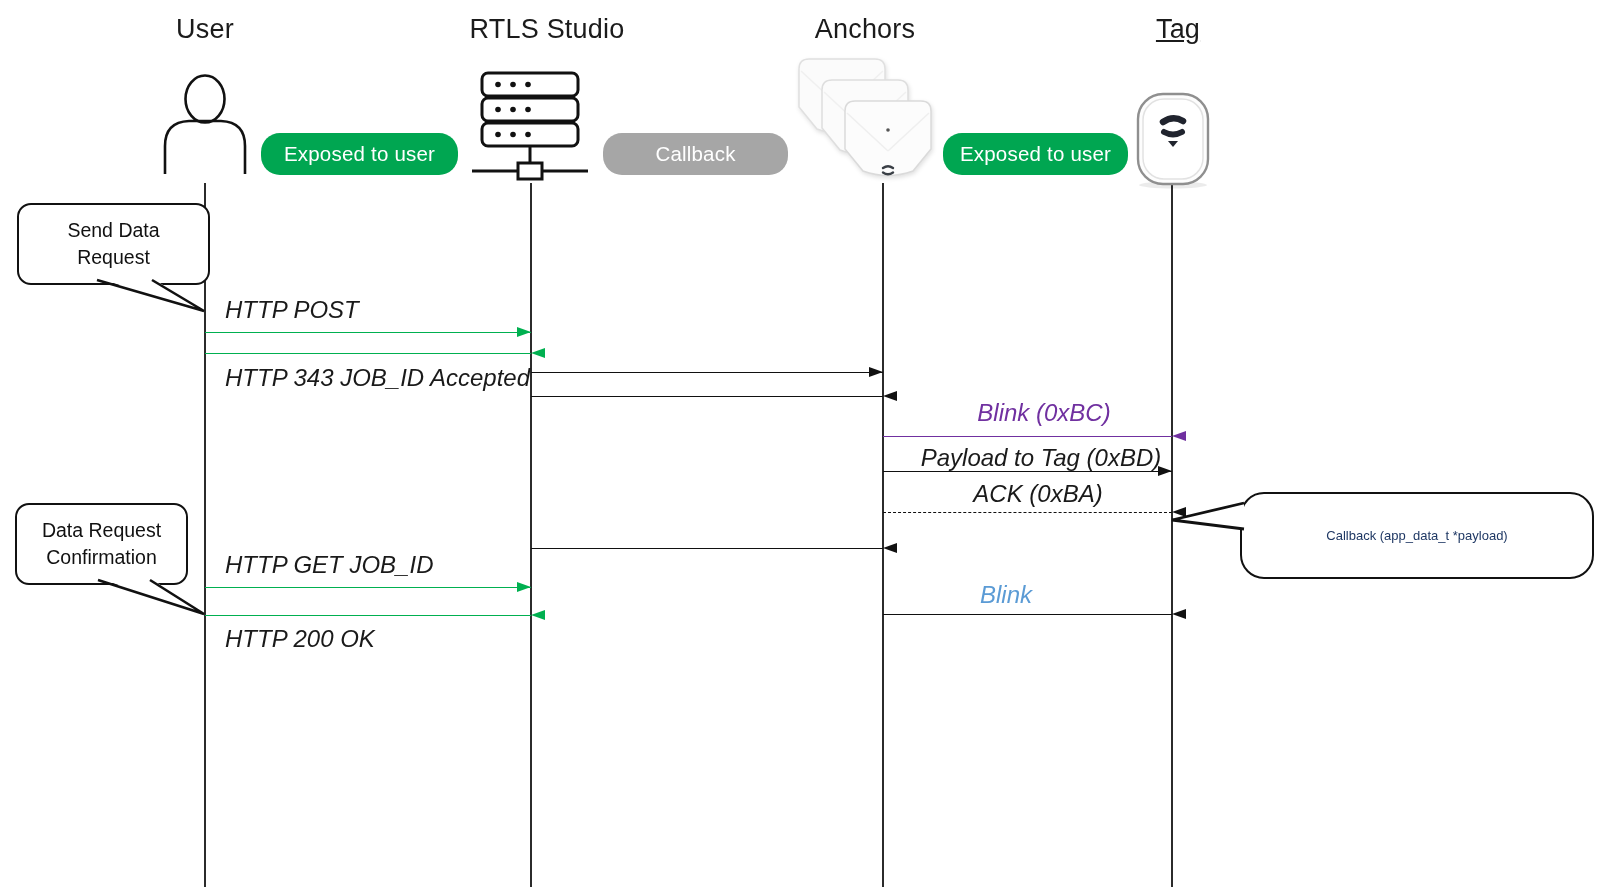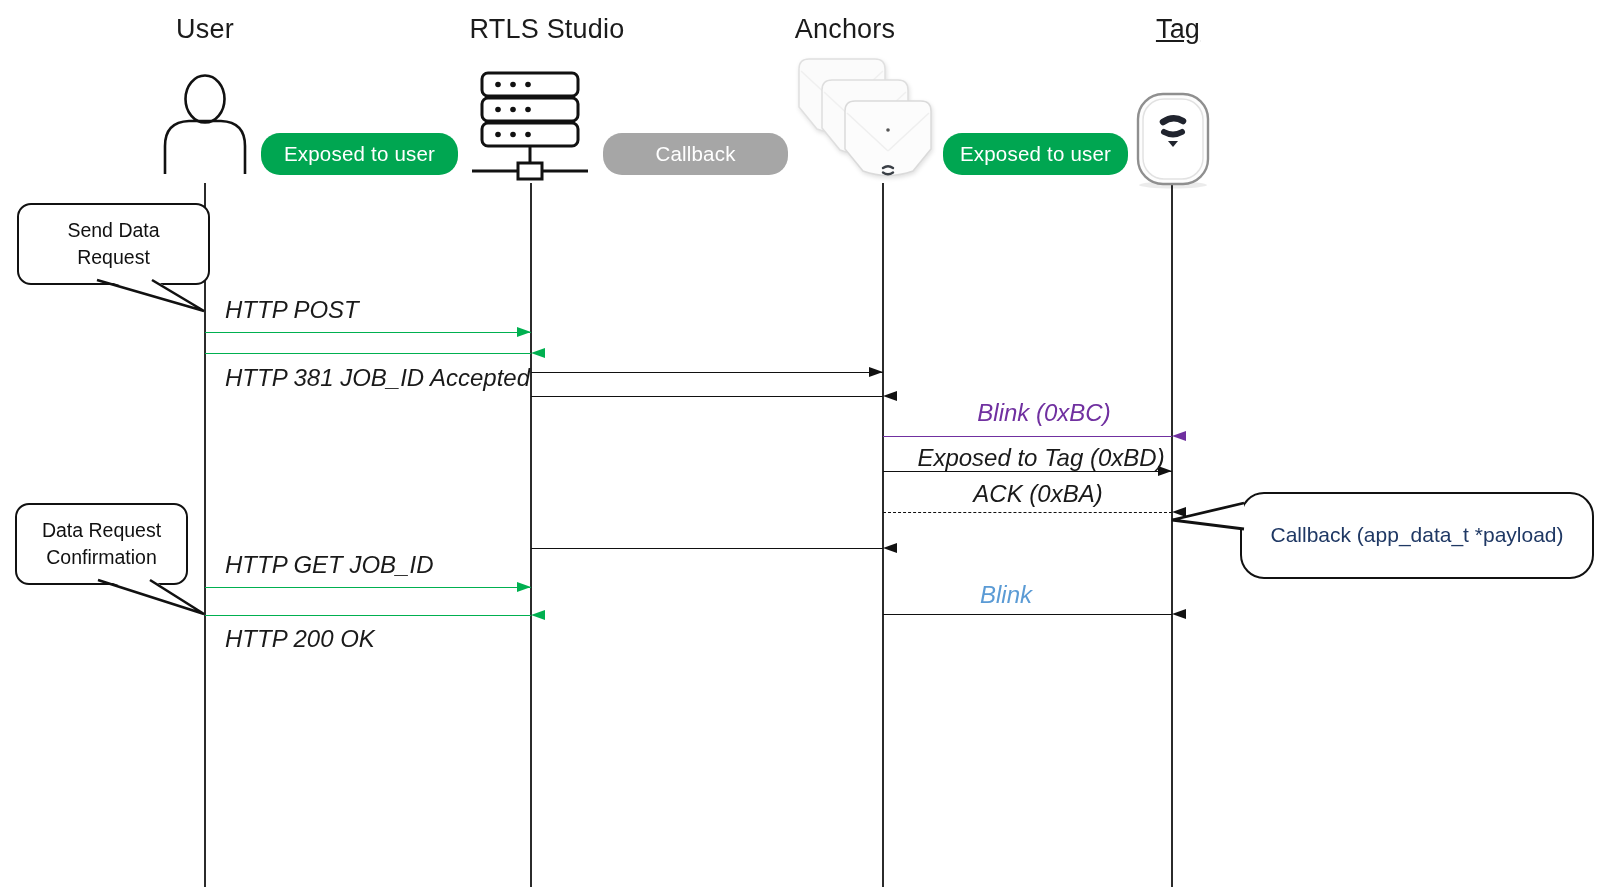--- a/index.html
+++ b/index.html
@@ -36,51 +36,51 @@
   svg{display:block;overflow:visible;}
 </style>
 </head>
 <body>
 
 <div class="stage">
 
   <div class="abs" style="left:0;top:0;">
       <div class="lifeline-title" style="left: 205px;">User</div>
       <div class="lifeline-title" style="left: 547px;">RTLS Studio</div>
-      <div class="lifeline-title" style="left: 845px;">Anchors</div>
+      <div class="lifeline-title" style="left: 865px;">Anchors</div>
       <div class="lifeline-title" style="left: 1178px; text-decoration: underline;">Tag</div>
     </div>
   <div class="abs" style="left:0;top:0;">
       <div class="lifeline" style="left: 204px; top: 183px; height: 704px;"></div>
       <div class="lifeline" style="left: 530px; top: 183px; height: 704px;"></div>
       <div class="lifeline" style="left: 882px; top: 183px; height: 704px;"></div>
       <div class="lifeline" style="left: 1171px; top: 183px; height: 704px;"></div>
     </div>
   <div class="abs" style="left:0;top:0;">
       <div class="badge" style="left: 261px; width: 197px; background: rgb(0, 166, 81);">Exposed to user</div>
       <div class="badge" style="left: 603px; width: 185px; background: rgb(166, 166, 166);">Callback</div>
       <div class="badge" style="left: 943px; width: 185px; background: rgb(0, 166, 81);">Exposed to user</div>
     </div>
   <div class="abs" style="left:0;top:0;">
       <div class="msg-line solid" style="left: 205px; top: 332px; width: 326px; border-top-color: rgb(0, 176, 80);"></div>
       <div class="msg-head" style="top: 326.5px; left: 517px; border-left: 14px solid rgb(0, 176, 80);"></div>
       <div class="msg-label" style="top: 296px; color: rgb(26, 26, 26); left: 225px;">HTTP POST</div>
       <div class="msg-line solid" style="left: 205px; top: 353px; width: 326px; border-top-color: rgb(0, 176, 80);"></div>
       <div class="msg-head" style="top: 347.5px; left: 531px; border-right: 14px solid rgb(0, 176, 80);"></div>
-      <div class="msg-label" style="top: 364px; color: rgb(26, 26, 26); left: 225px;">HTTP 381 JOB_ID Accepted</div>
+      <div class="msg-label" style="top: 364px; color: rgb(26, 26, 26); left: 225px;">HTTP 343 JOB_ID Accepted</div>
       <div class="msg-line solid" style="left: 531px; top: 372px; width: 352px; border-top-color: rgb(17, 17, 17);"></div>
       <div class="msg-head" style="top: 366.5px; left: 869px; border-left: 14px solid rgb(17, 17, 17);"></div>
       <div class="msg-line solid" style="left: 531px; top: 396px; width: 352px; border-top-color: rgb(17, 17, 17);"></div>
       <div class="msg-head" style="top: 390.5px; left: 883px; border-right: 14px solid rgb(17, 17, 17);"></div>
       <div class="msg-line solid" style="left: 883px; top: 436px; width: 289px; border-top-color: rgb(112, 48, 160);"></div>
       <div class="msg-head" style="top: 430.5px; left: 1172px; border-right: 14px solid rgb(112, 48, 160);"></div>
       <div class="msg-label" style="top: 399px; color: rgb(112, 48, 160); left: 1044px; transform: translateX(-50%);">Blink (0xBC)</div>
       <div class="msg-line solid" style="left: 883px; top: 471px; width: 289px; border-top-color: rgb(17, 17, 17);"></div>
       <div class="msg-head" style="top: 465.5px; left: 1158px; border-left: 14px solid rgb(17, 17, 17);"></div>
-      <div class="msg-label" style="top: 444px; color: rgb(26, 26, 26); left: 1041px; transform: translateX(-50%);">Exposed to Tag (0xBD)</div>
+      <div class="msg-label" style="top: 444px; color: rgb(26, 26, 26); left: 1041px; transform: translateX(-50%);">Payload to Tag (0xBD)</div>
       <div class="msg-line dashed" style="left: 883px; top: 512px; width: 289px; border-top-color: rgb(17, 17, 17);"></div>
       <div class="msg-head" style="top: 506.5px; left: 1172px; border-right: 14px solid rgb(17, 17, 17);"></div>
       <div class="msg-label" style="top: 480px; color: rgb(26, 26, 26); left: 1038px; transform: translateX(-50%);">ACK (0xBA)</div>
       <div class="msg-line solid" style="left: 531px; top: 548px; width: 352px; border-top-color: rgb(17, 17, 17);"></div>
       <div class="msg-head" style="top: 542.5px; left: 883px; border-right: 14px solid rgb(17, 17, 17);"></div>
       <div class="msg-line solid" style="left: 205px; top: 587px; width: 326px; border-top-color: rgb(0, 176, 80);"></div>
       <div class="msg-head" style="top: 581.5px; left: 517px; border-left: 14px solid rgb(0, 176, 80);"></div>
       <div class="msg-label" style="top: 551px; color: rgb(26, 26, 26); left: 225px;">HTTP GET JOB_ID</div>
       <div class="msg-line solid" style="left: 883px; top: 614px; width: 289px; border-top-color: rgb(17, 17, 17);"></div>
       <div class="msg-head" style="top: 608.5px; left: 1172px; border-right: 14px solid rgb(17, 17, 17);"></div>
@@ -152,21 +152,21 @@
   </svg>
 
   <div class="callout" style="left:15px;top:503px;width:165px;height:78px;padding:0 2px;">
     <span>Data Request Confirmation</span>
   </div>
   <svg class="tail" style="left:90px;top:577px;" width="122" height="42" viewBox="0 0 122 42">
     <polygon points="8,1 60,1 114,37" fill="#fff"></polygon>
     <path d="M8 3 L114 37 L60 3" fill="none" stroke="#111" stroke-width="2.6"></path>
   </svg>
 
-  <div class="callout big" style="left:1240px;top:492px;width:350px;height:83px;font-size:21px;color:#1F3864;">
+  <div class="callout big" style="left:1240px;top:492px;width:350px;height:83px;font-size:13px;color:#1F3864;">
     <span>Callback (app_data_t *payload)</span>
   </div>
   <svg class="tail" style="left:1164px;top:495px;" width="84" height="42" viewBox="0 0 84 42">
     <polygon points="80,8 8,25 80,34" fill="#fff"></polygon>
     <path d="M80 8 L8 25 L80 34" fill="none" stroke="#111" stroke-width="2.8"></path>
   </svg>
 
 </div>
 
 </body></html>

